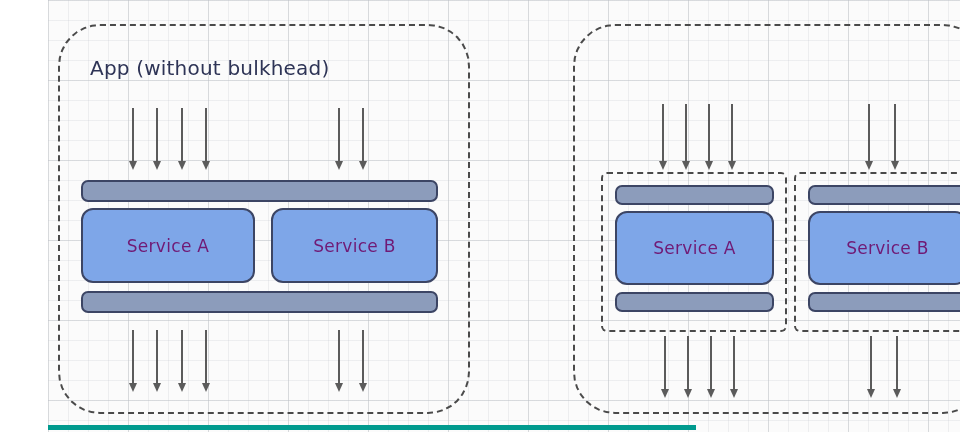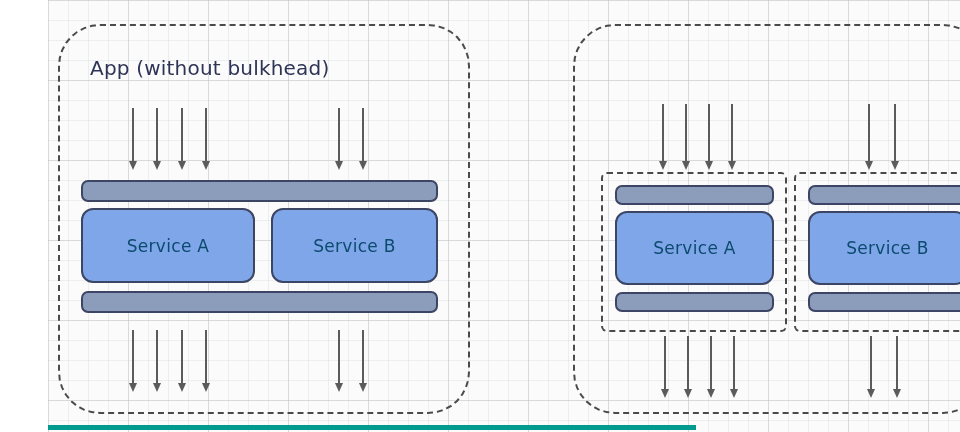--- a/index.html
+++ b/index.html
@@ -69,21 +69,21 @@
     position: absolute;
     background: #7ea6e8;
     border: 2px solid #3c4564;
     border-radius: 12px;
     box-sizing: border-box;
     display: flex;
     align-items: center;
     justify-content: center;
   }
   .service-label {
-    color: #0c4a6e;
+    color: #701a75;
     font-size: 17px;
     letter-spacing: 0.3px;
     font-family: "DejaVu Sans", "Liberation Sans", sans-serif;
   }
 
   
   .arrow {
     position: absolute;
   }
   .arrow-shaft {

